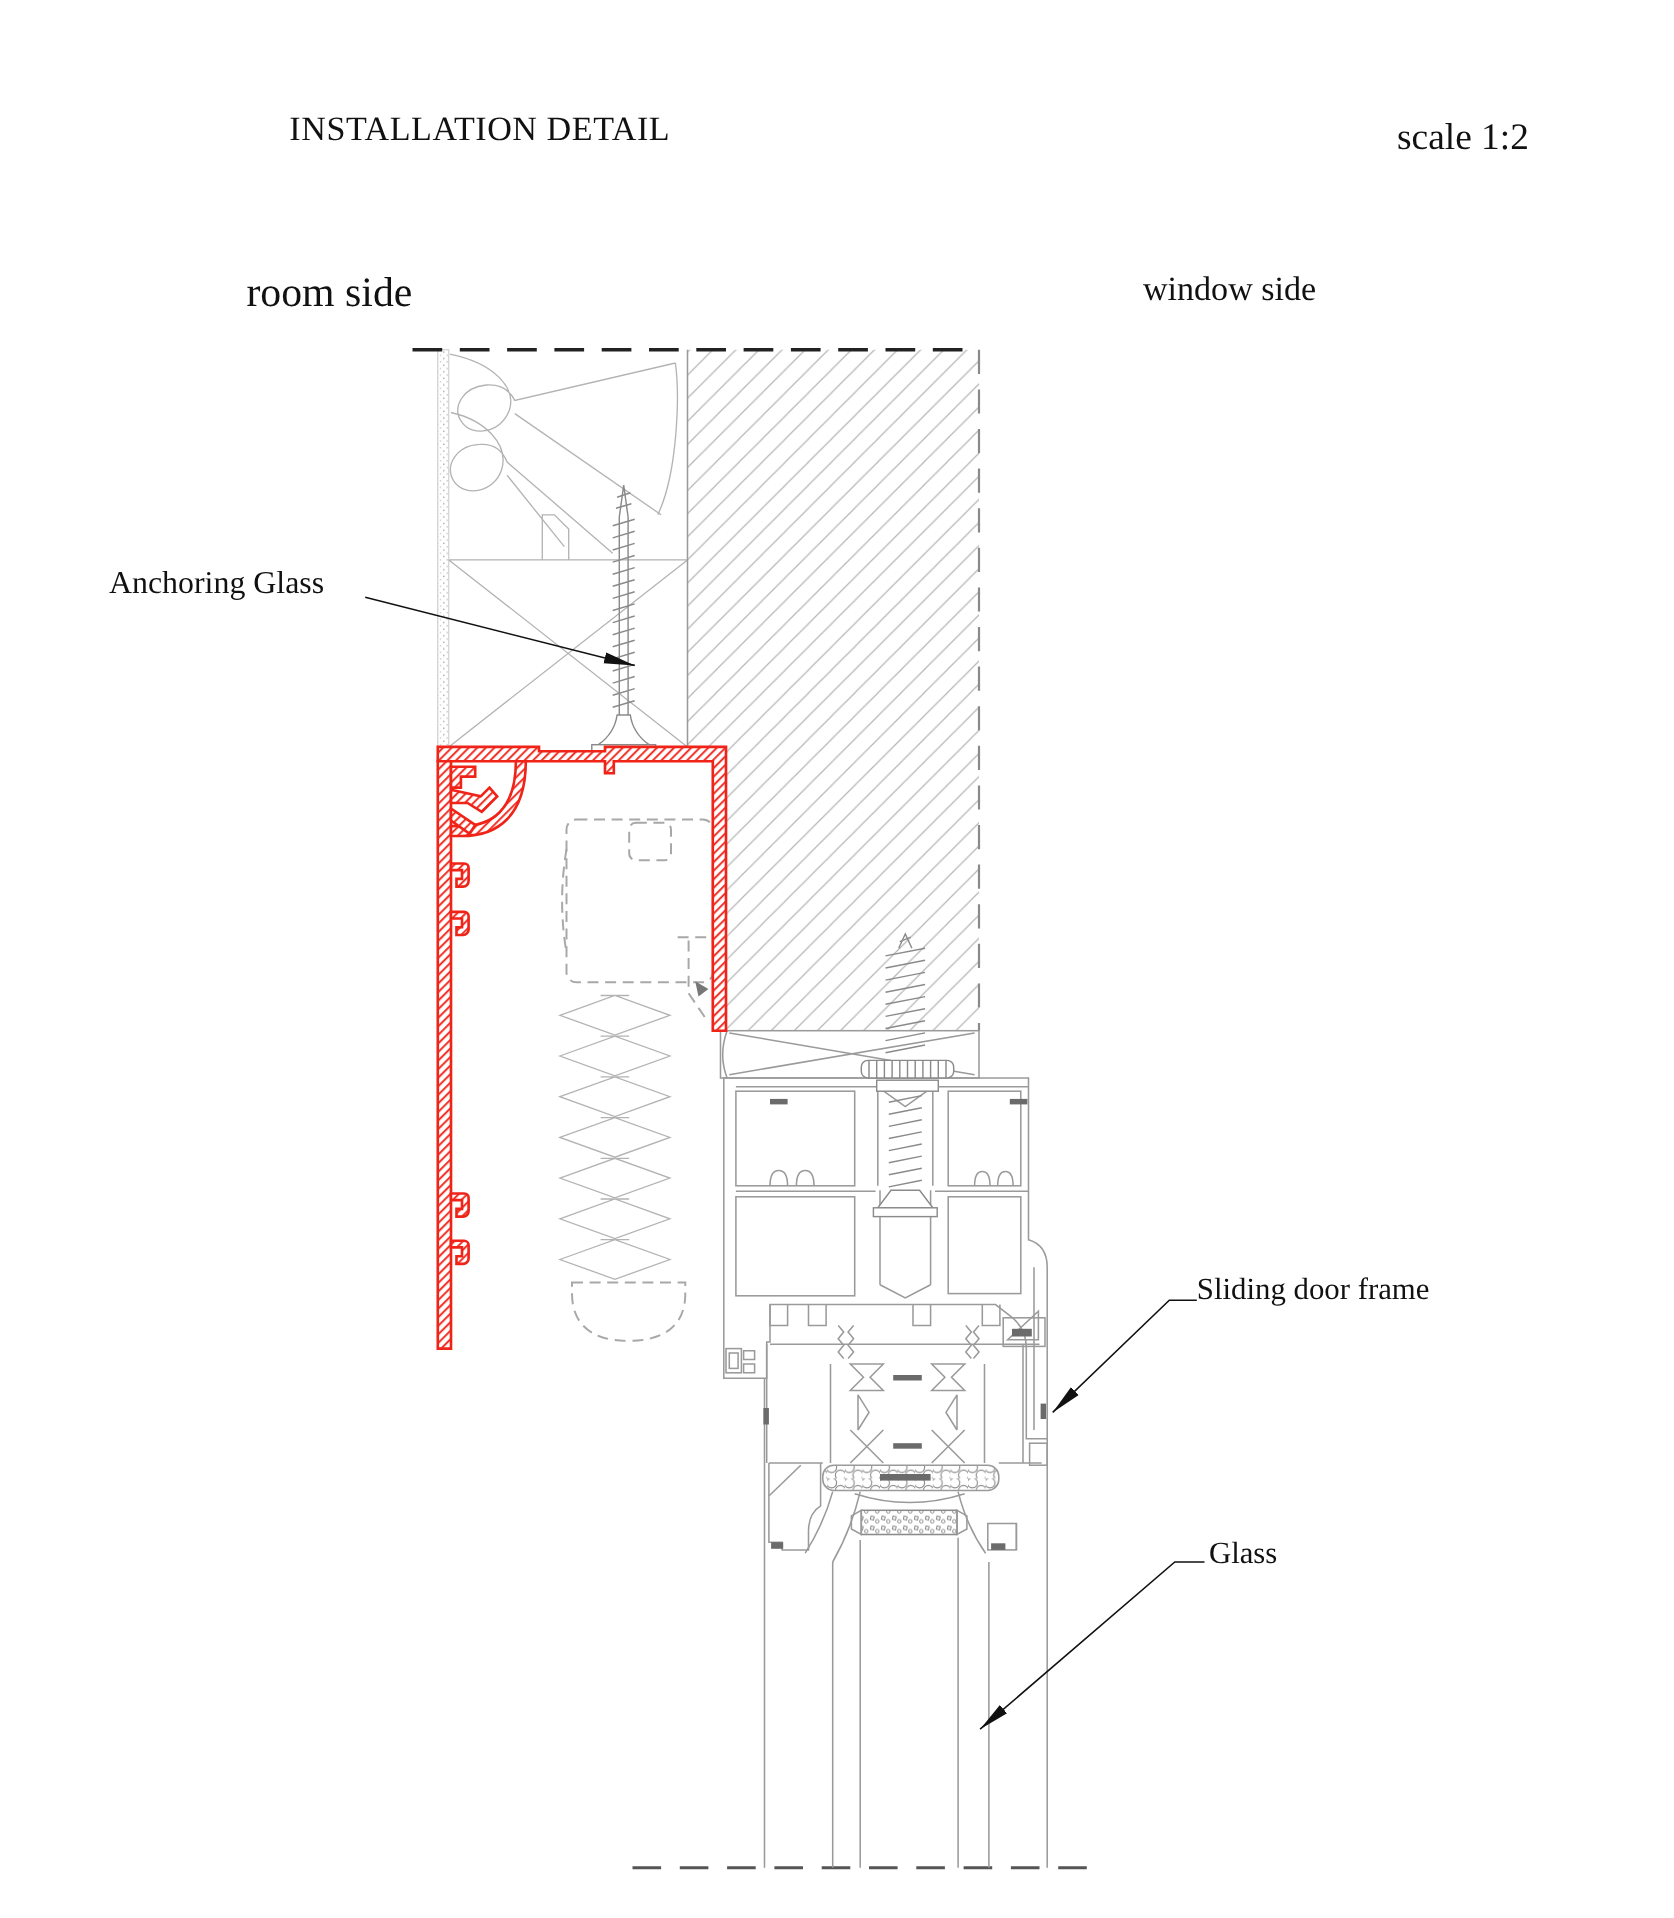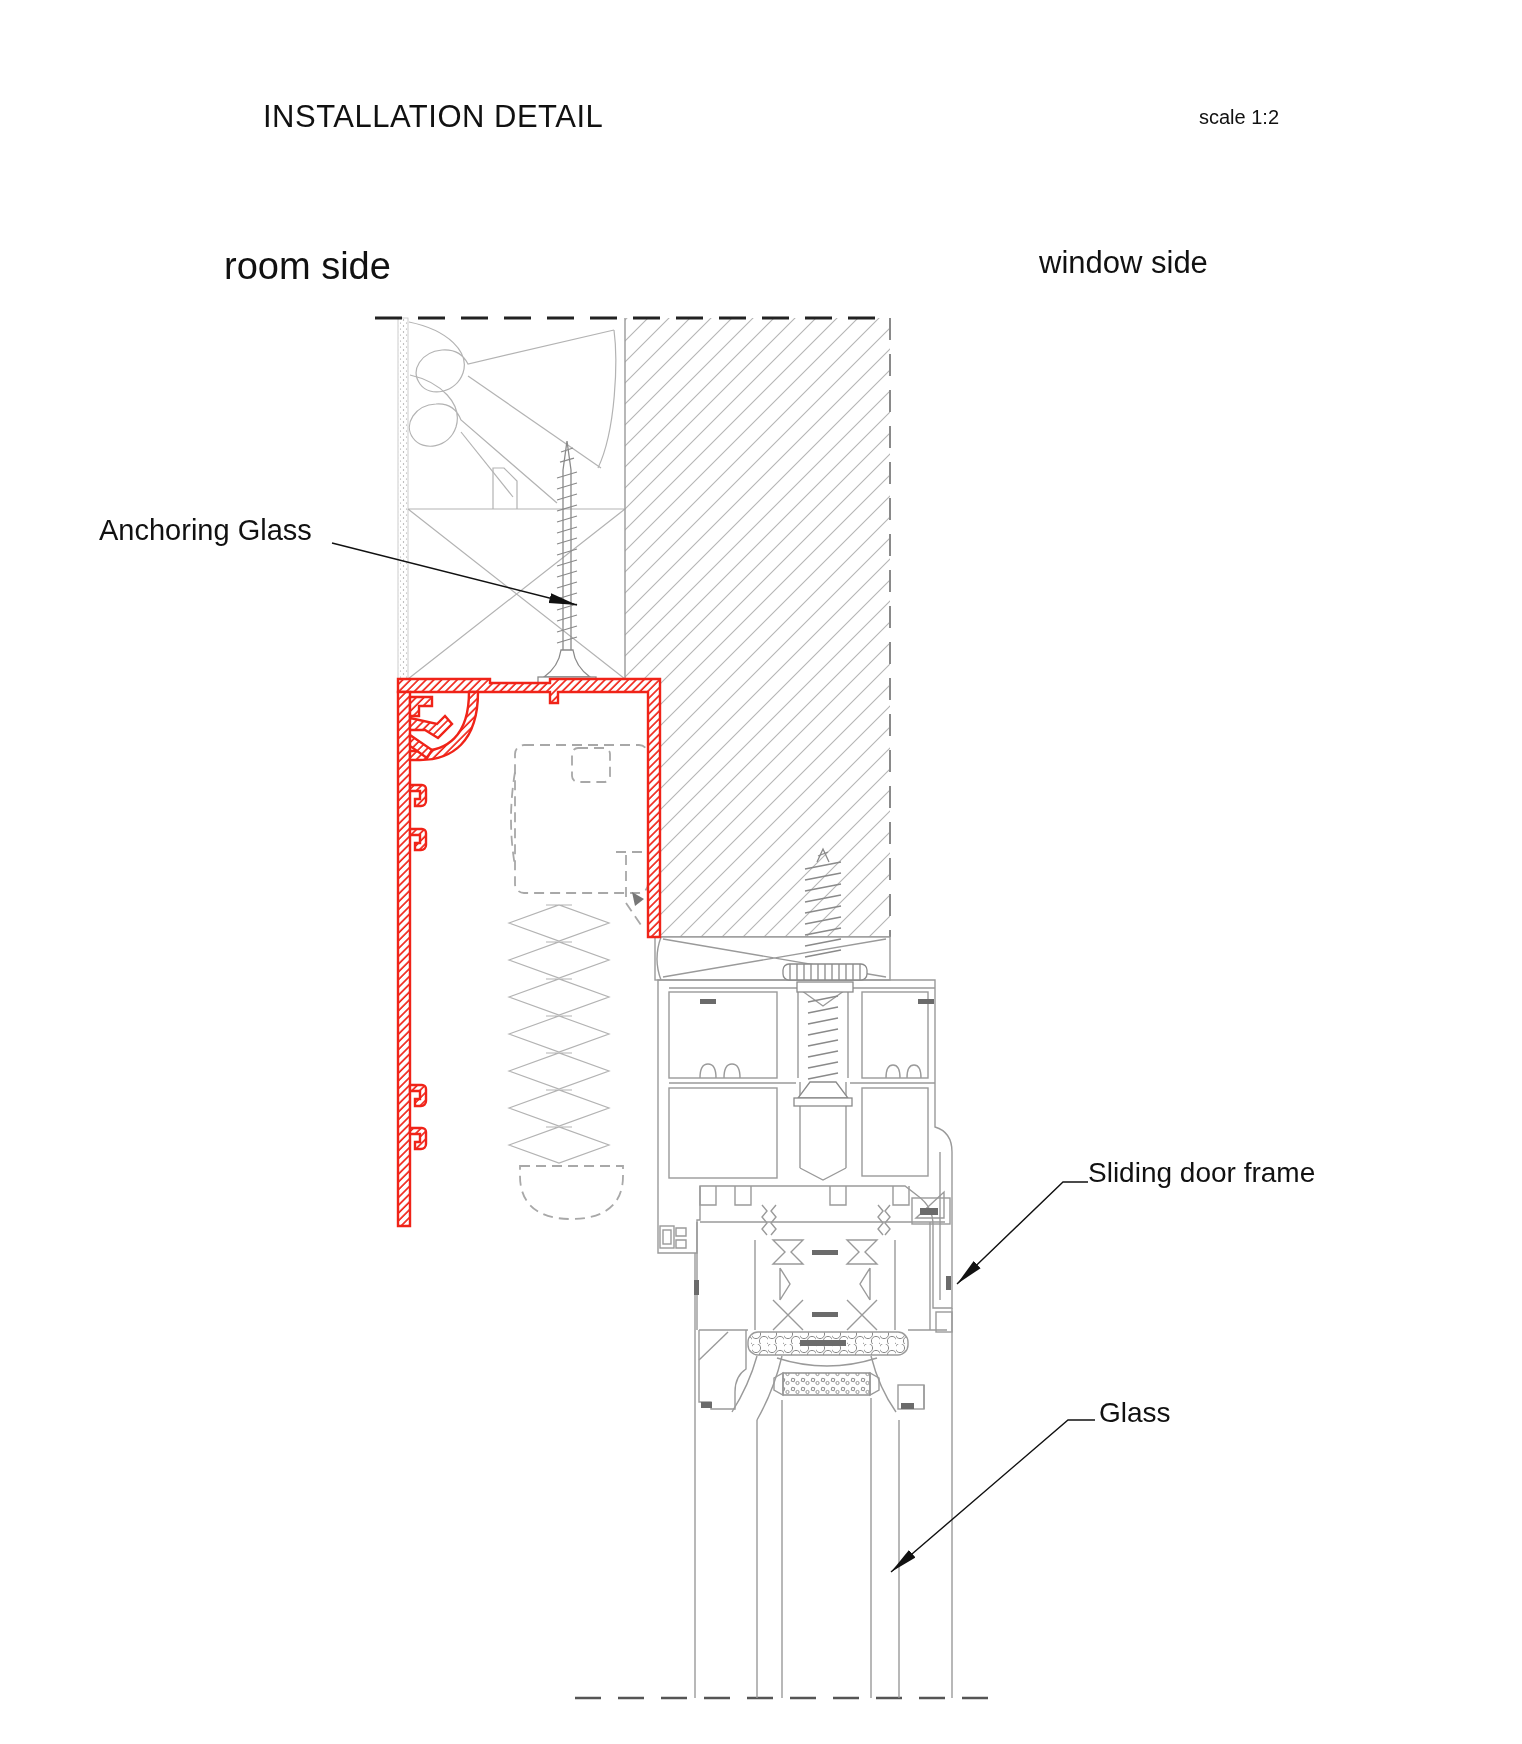--- a/index.html
+++ b/index.html
@@ -1,21 +1,21 @@
 <!DOCTYPE html>
 <html style="--highlight: #f02318; --linework: #9a9a9a; --text: #111111; --background: #ffffff;"><head>
 <meta charset="utf-8">
 <style>
   html,body{margin:0;padding:0;background:#fff;}
   .stage{position:relative;width:1516px;height:1744px;background:var(--background,#fff);
-         font-family:Liberation Sans, sans-serif;overflow:hidden;}
+         font-family:Liberation Serif, serif;overflow:hidden;}
   .stage svg{position:absolute;left:0;top:0;}
   .lbl{position:absolute;color:var(--text,#111);white-space:nowrap;line-height:1.1;}
   .lbl-title{left:263px;top:100px;font-size:31px;letter-spacing:.5px;}
-  .lbl-scale{left:1199px;top:106px;font-size:20px;}
+  .lbl-scale{left:1270px;top:106px;font-size:34px;}
   .lbl-room{left:224px;top:246px;font-size:38px;}
   .lbl-window{left:1039px;top:246px;font-size:31px;}
   .lbl-anchor{left:99px;top:515px;font-size:29px;}
   .lbl-frame{left:1088px;top:1158px;font-size:28px;}
   .lbl-glass{left:1099px;top:1398px;font-size:28px;}
   .ln{stroke:var(--linework,#9a9a9a);fill:none;stroke-width:1.4;}
   .lt{stroke:#b3b3b3;fill:none;stroke-width:1.2;}
   .red{stroke:var(--highlight,#f02318);stroke-width:2.4;fill:url(#redh);stroke-linejoin:miter;}
   .scr{stroke:#8a8a8a;fill:none;stroke-width:1.3;}
   .dsh{stroke:#a8a8a8;fill:none;stroke-width:1.8;stroke-dasharray:10 6;}

